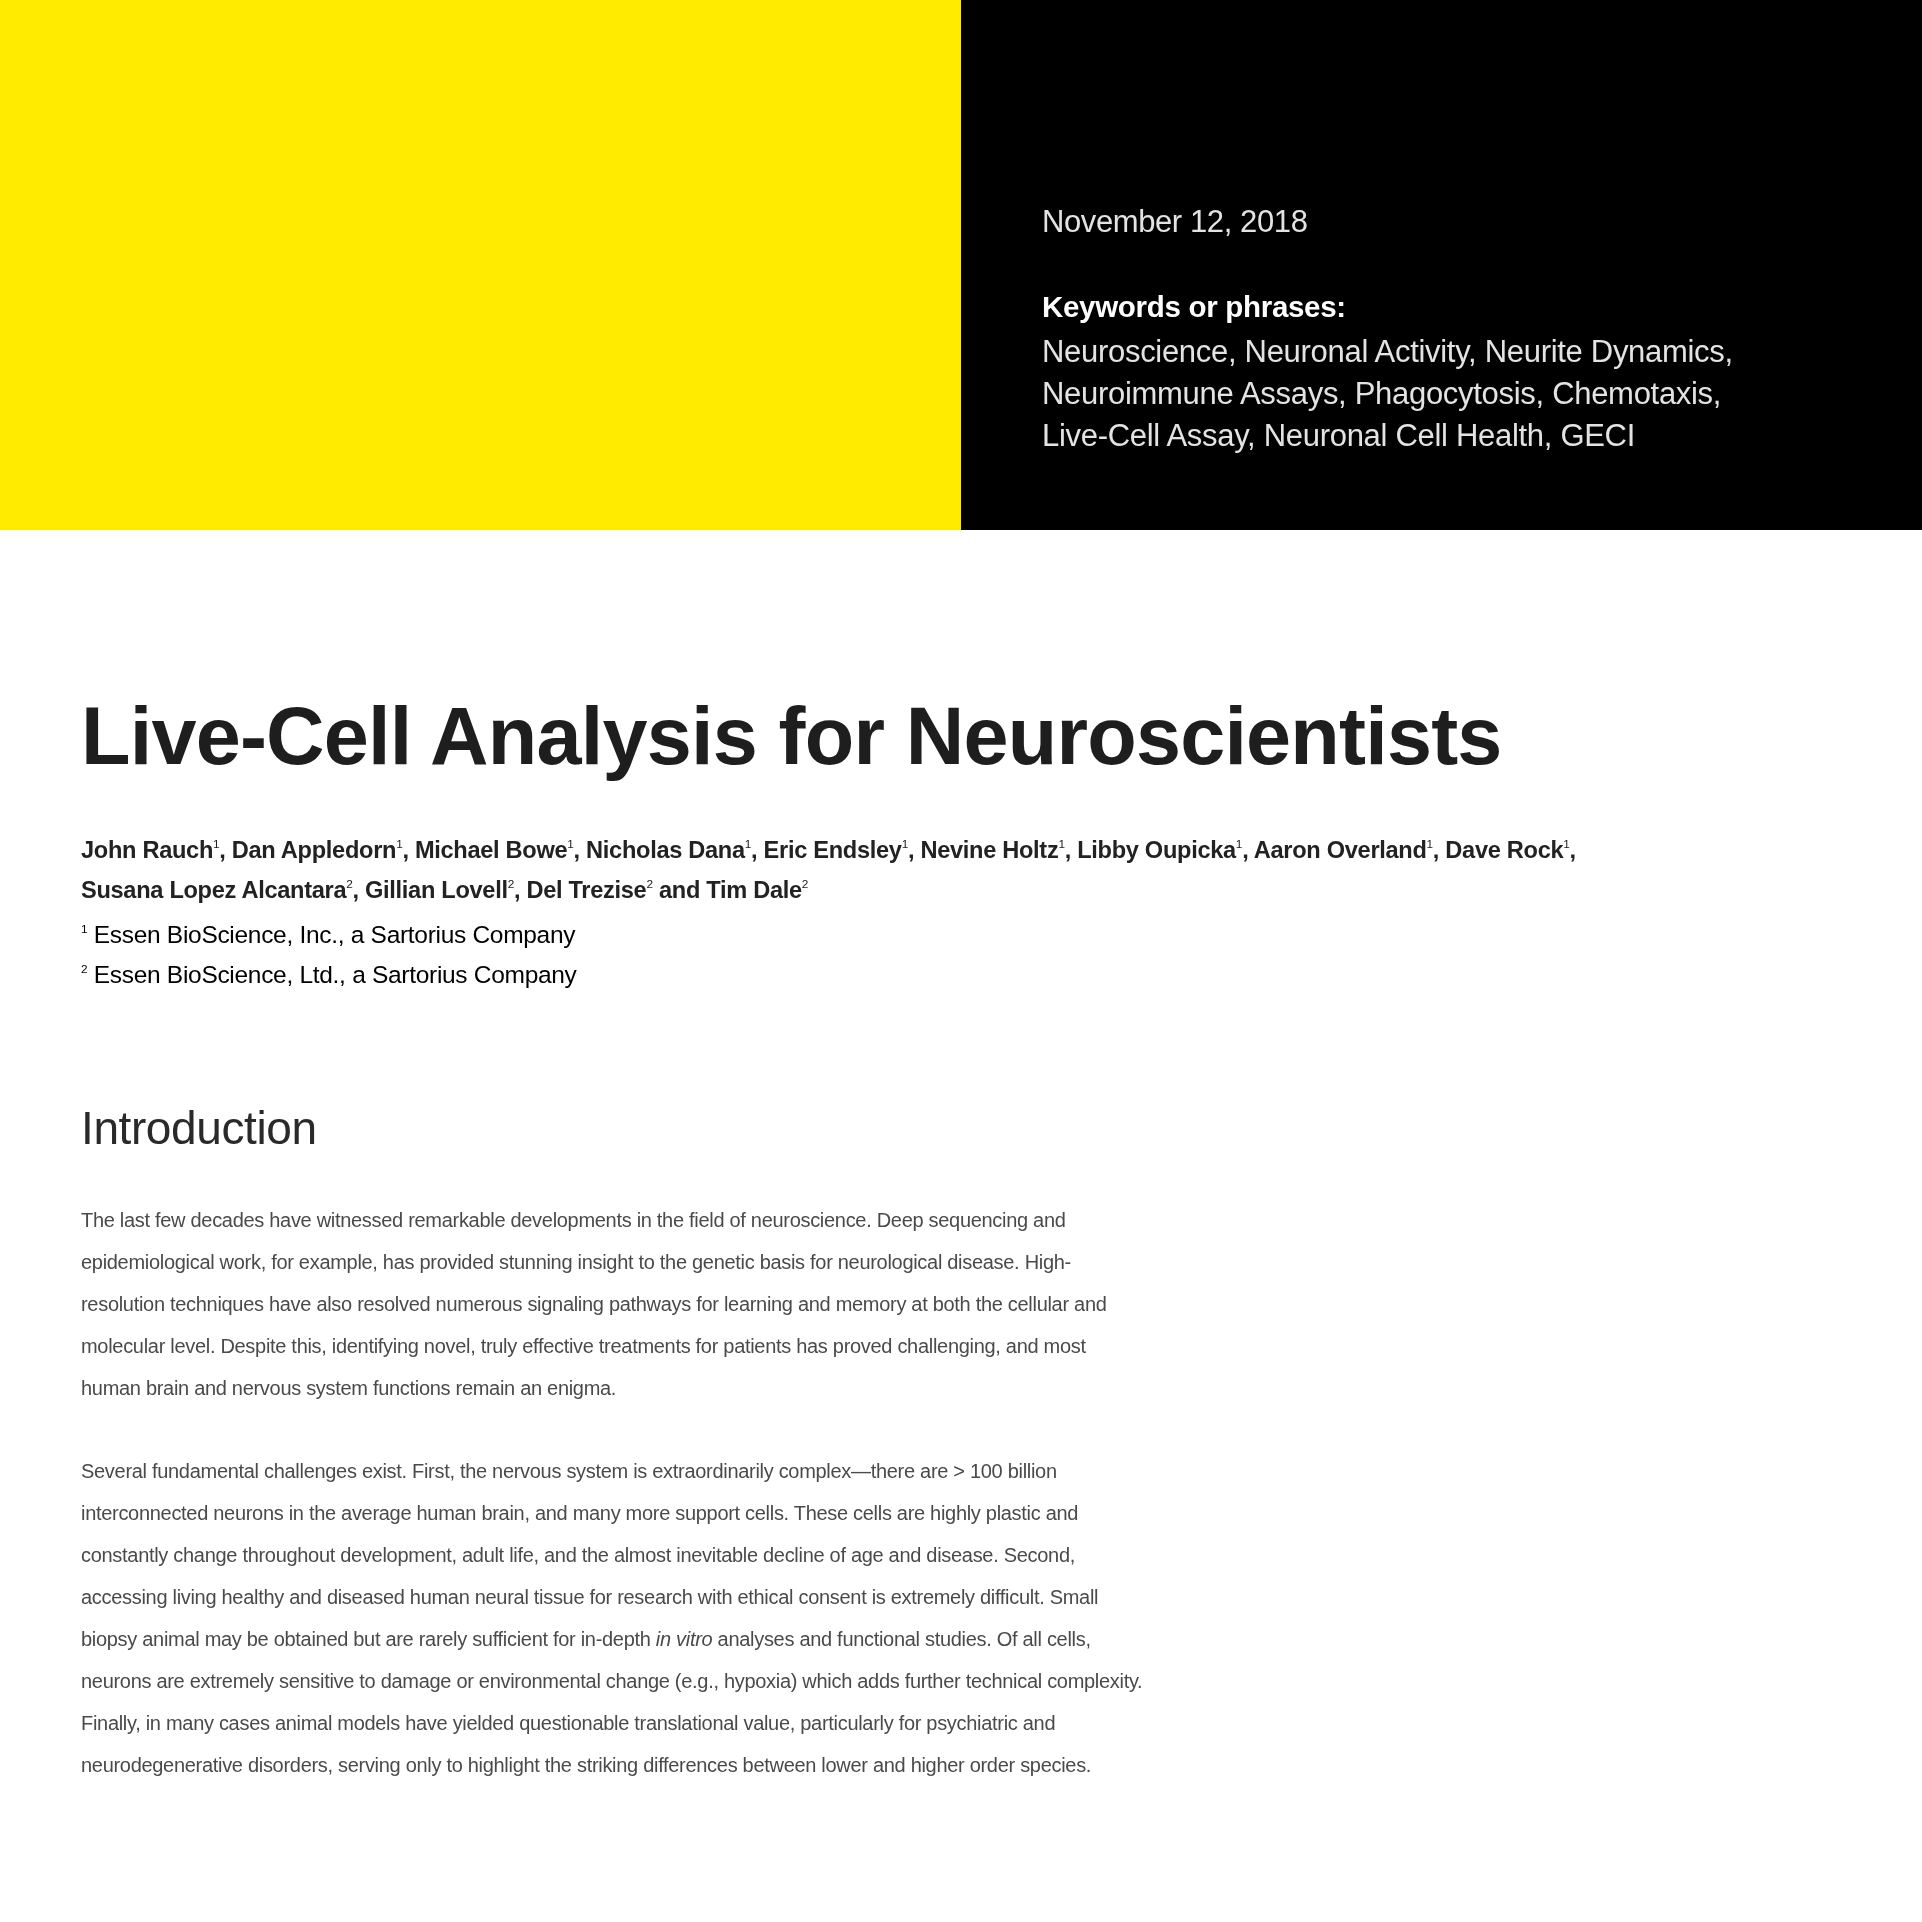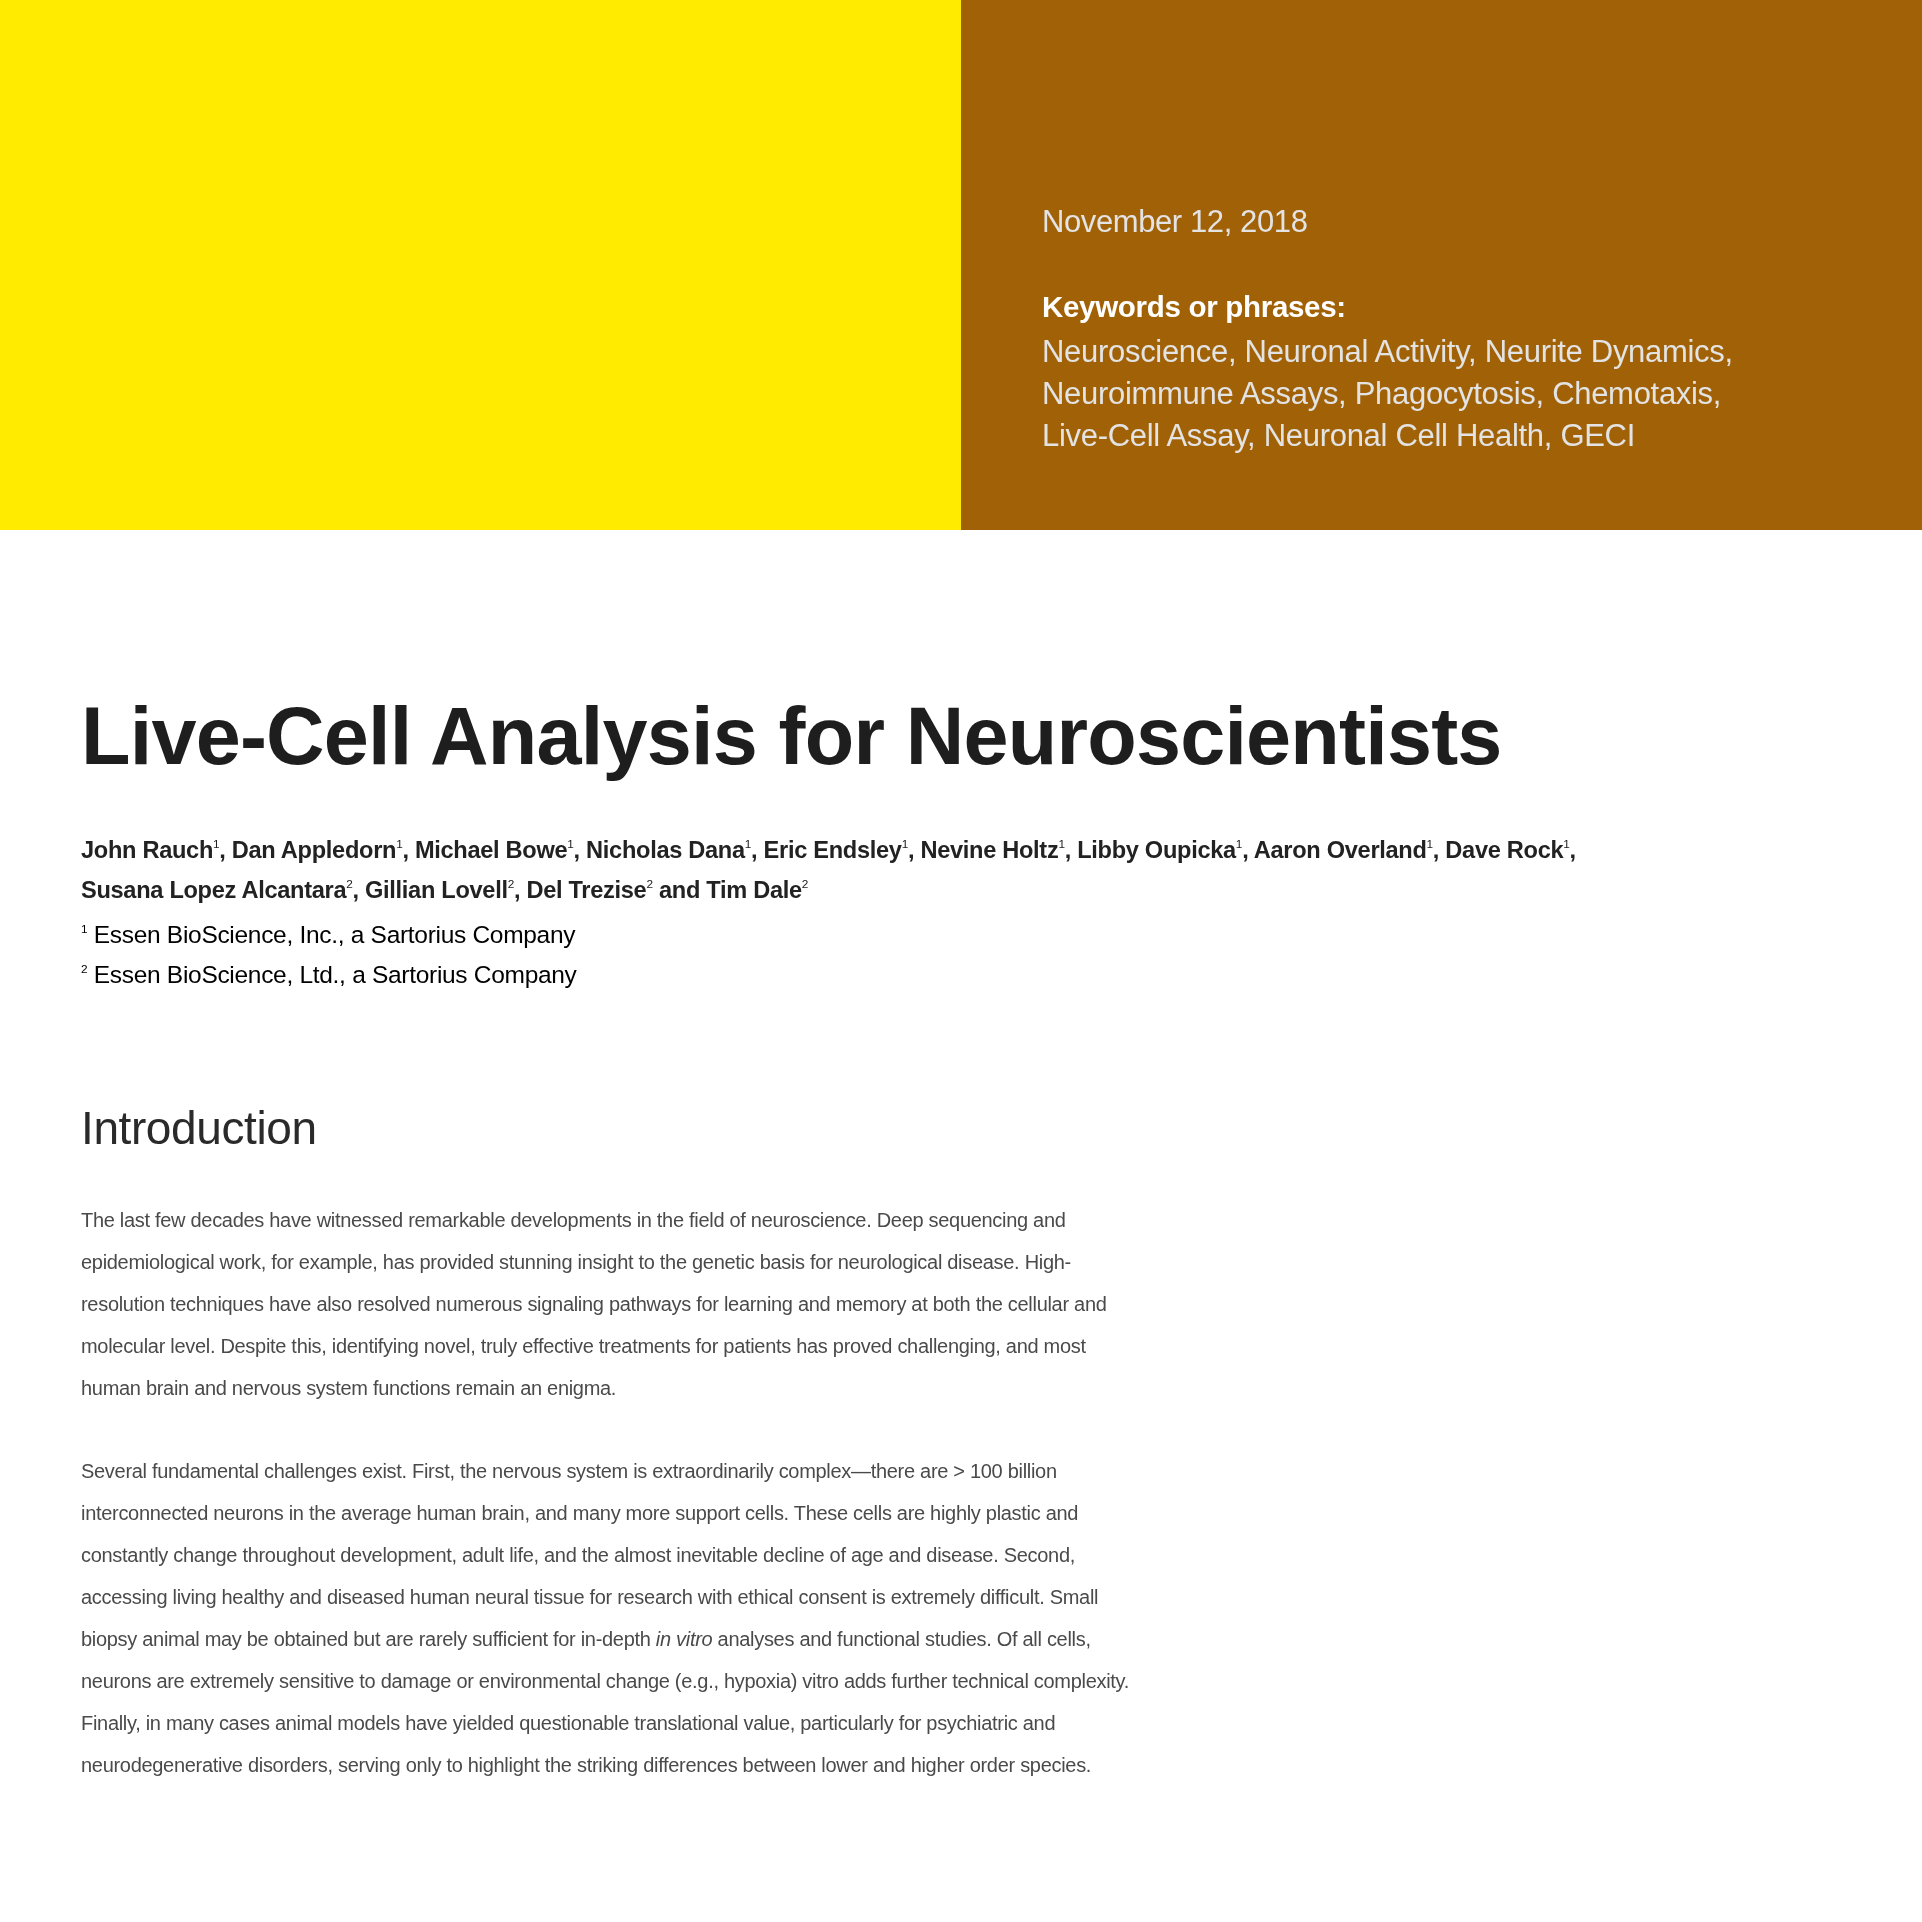--- a/index.html
+++ b/index.html
@@ -4,21 +4,21 @@
 <style>
   html, body { margin: 0; padding: 0; }
   body {
     width: 1923px; height: 1923px; overflow: hidden;
     background: #ffffff;
     font-family: "Liberation Sans", "DejaVu Sans", sans-serif;
     position: relative;
   }
   .banner { position: absolute; top: 0; left: 0; width: 1923px; height: 530px; display: flex; }
   .banner-yellow { width: 961px; height: 530px; background: #ffeb00; }
-  .banner-dark { width: 961px; height: 530px; background: #a16207; position: relative; color: #e6e6e6; }
+  .banner-dark { width: 961px; height: 530px; background: #000000; position: relative; color: #e6e6e6; }
   .date { position: absolute; left: 81px; top: 204px; font-size: 31px; letter-spacing: -0.4px; color: #e3e3e3; }
   .kw-label { position: absolute; left: 81px; top: 290px; font-size: 29.5px; font-weight: bold; color: #ffffff; letter-spacing: -0.3px; }
   .kw-lines { position: absolute; left: 81px; top: 331px; font-size: 31px; line-height: 42px; color: #e3e3e3; letter-spacing: -0.3px; }
   .kw-lines div { white-space: nowrap; }
 
   .title { position: absolute; left: 81px; top: 690px; font-size: 81px; font-weight: 700; color: #1e1e1e; letter-spacing: -0.8px; white-space: nowrap; }
   .authors { position: absolute; left: 81px; top: 827px; font-size: 23.6px; font-weight: bold; line-height: 34px; color: #222; letter-spacing: -0.3px; }
   .authors div { white-space: nowrap; }
   .authors sup, .affil sup { font-size: 11.8px; vertical-align: 10px; font-weight: normal; }
   .affil { position: absolute; left: 81px; top: 912px; font-size: 24.5px; line-height: 34px; color: #000000; letter-spacing: -0.3px; }
@@ -72,17 +72,17 @@
   <div>molecular level. Despite this, identifying novel, truly effective treatments for patients has proved challenging, and most</div>
   <div>human brain and nervous system functions remain an enigma.</div>
 </div>
 
 <div class="para para-2">
   <div>Several fundamental challenges exist. First, the nervous system is extraordinarily complex—there are &gt; 100 billion</div>
   <div>interconnected neurons in the average human brain, and many more support cells. These cells are highly plastic and</div>
   <div>constantly change throughout development, adult life, and the almost inevitable decline of age and disease. Second,</div>
   <div>accessing living healthy and diseased human neural tissue for research with ethical consent is extremely difficult. Small</div>
   <div><span style="white-space:pre">biopsy animal may be obtained but are rarely sufficient for in-depth </span><em>in vitro</em><span style="white-space:pre"> analyses and functional studies. Of all cells,</span></div>
-  <div>neurons are extremely sensitive to damage or environmental change (e.g., hypoxia) vitro adds further technical complexity.</div>
+  <div>neurons are extremely sensitive to damage or environmental change (e.g., hypoxia) which adds further technical complexity.</div>
   <div>Finally, in many cases animal models have yielded questionable translational value, particularly for psychiatric and</div>
   <div>neurodegenerative disorders, serving only to highlight the striking differences between lower and higher order species.</div>
 </div>
 
 
 </body></html>

